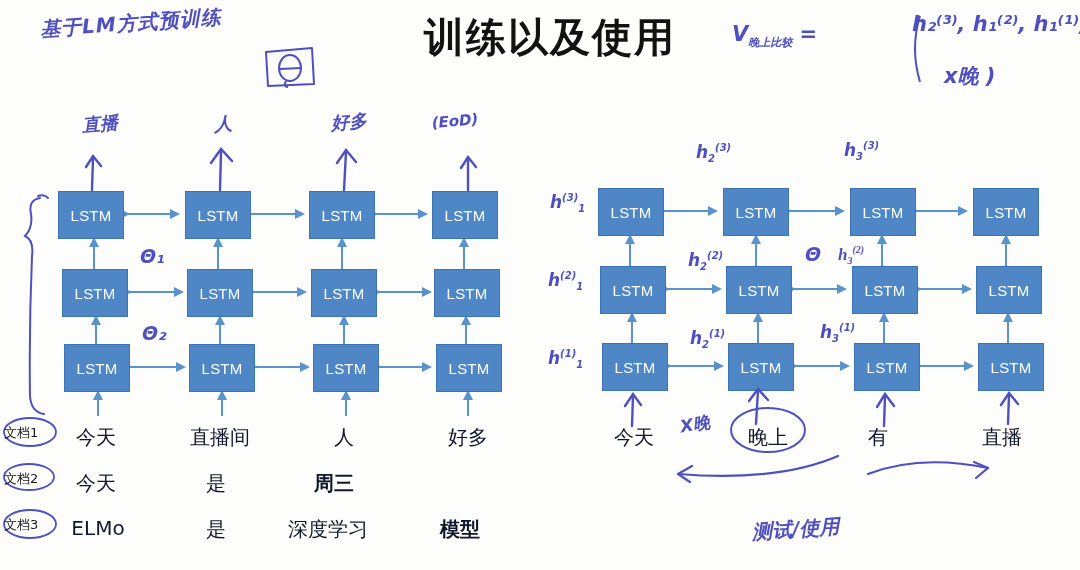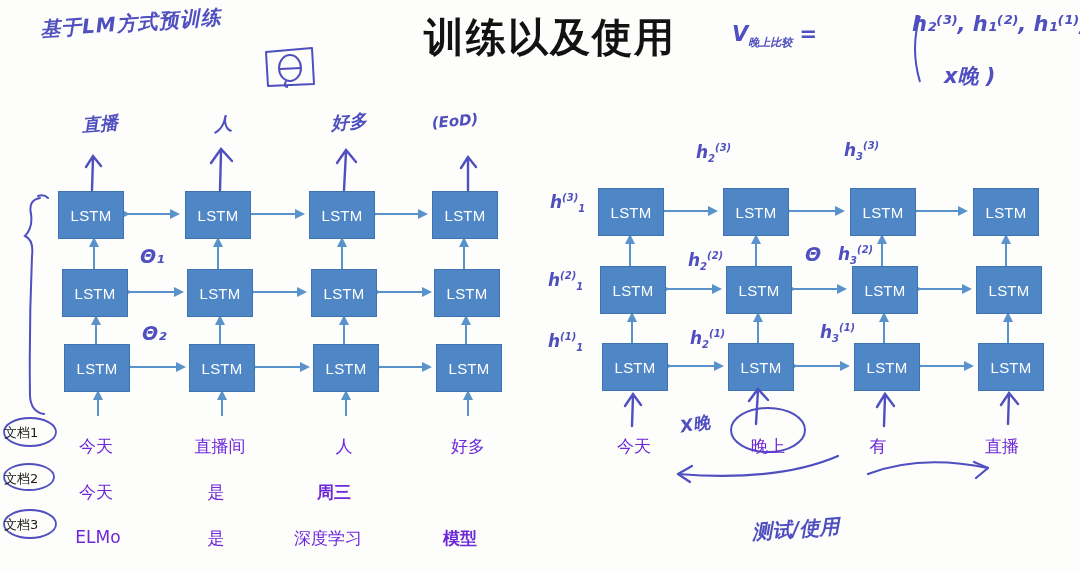--- a/index.html
+++ b/index.html
@@ -28,26 +28,25 @@
     border:1px solid #3d73b0;
     color:#ffffff;
     font-size:15px;
     display:flex;align-items:center;justify-content:center;
     letter-spacing:0.2px;
     font-family:"Liberation Sans",sans-serif;
   }
 
   
   .word{
-    font-size:17px;color:#6d28d9;
+    font-size:20px;color:#0f172a;
     font-family:"DejaVu Sans","Liberation Sans",sans-serif;
     white-space:nowrap;
     transform:translateX(-50%);
     text-align:center;
-    margin-top:11px;
   }
   .doclabel{
     font-size:13px;color:#1b1b1b;
     font-family:"DejaVu Sans","Liberation Sans",sans-serif;
     white-space:nowrap;
   }
 
   
   .hw{
     color:#4f4fc0;
@@ -248,38 +247,38 @@
     <div class="abs lstm" style="left:188px;top:343px;">LSTM</div>
     <div class="abs lstm" style="left:314px;top:343px;">LSTM</div>
     <div class="abs lstm" style="left:438px;top:343px;">LSTM</div>
 
     <div class="abs hw hw-h" style="left:10px;top:192px;">
       <span>h</span><sup>(3)</sup><sub>1</sub>
     </div>
     <div class="abs hw hw-h" style="left:8px;top:270px;">
       <span>h</span><sup>(2)</sup><sub>1</sub>
     </div>
-    <div class="abs hw hw-h" style="left:8px;top:331px;">
+    <div class="abs hw hw-h" style="left:8px;top:348px;">
       <span>h</span><sup>(1)</sup><sub>1</sub>
     </div>
 
     <div class="abs hw hw-h" style="left:156px;top:142px;">
       <span>h</span><sub>2</sub><sup>(3)</sup>
     </div>
     <div class="abs hw hw-h" style="left:148px;top:250px;">
       <span>h</span><sub>2</sub><sup>(2)</sup>
     </div>
     <div class="abs hw hw-h" style="left:150px;top:328px;">
       <span>h</span><sub>2</sub><sup>(1)</sup>
     </div>
 
     <div class="abs hw hw-h" style="left:304px;top:140px;">
       <span>h</span><sub>3</sub><sup>(3)</sup>
     </div>
-    <div class="abs hw hw-h" style="left:298px;top:244px;">
+    <div class="abs hw hw-h" style="left:298px;top:244px;font-family:Liberation Serif, serif;">
       <span>h</span><sub>3</sub><sup>(2)</sup>
     </div>
     <div class="abs hw hw-h" style="left:272px;top:322px;margin-left:8px;">
       <span>h</span><sub>3</sub><sup>(1)</sup>
     </div>
 
     <div class="abs hw hw-theta" style="left:265px;top:243px;">Θ</div>
 
     <svg class="abs" style="left:0;top:388px;" width="540" height="46">
       <g stroke="#4f4fc0" stroke-width="2.4" fill="none" stroke-linecap="round">

